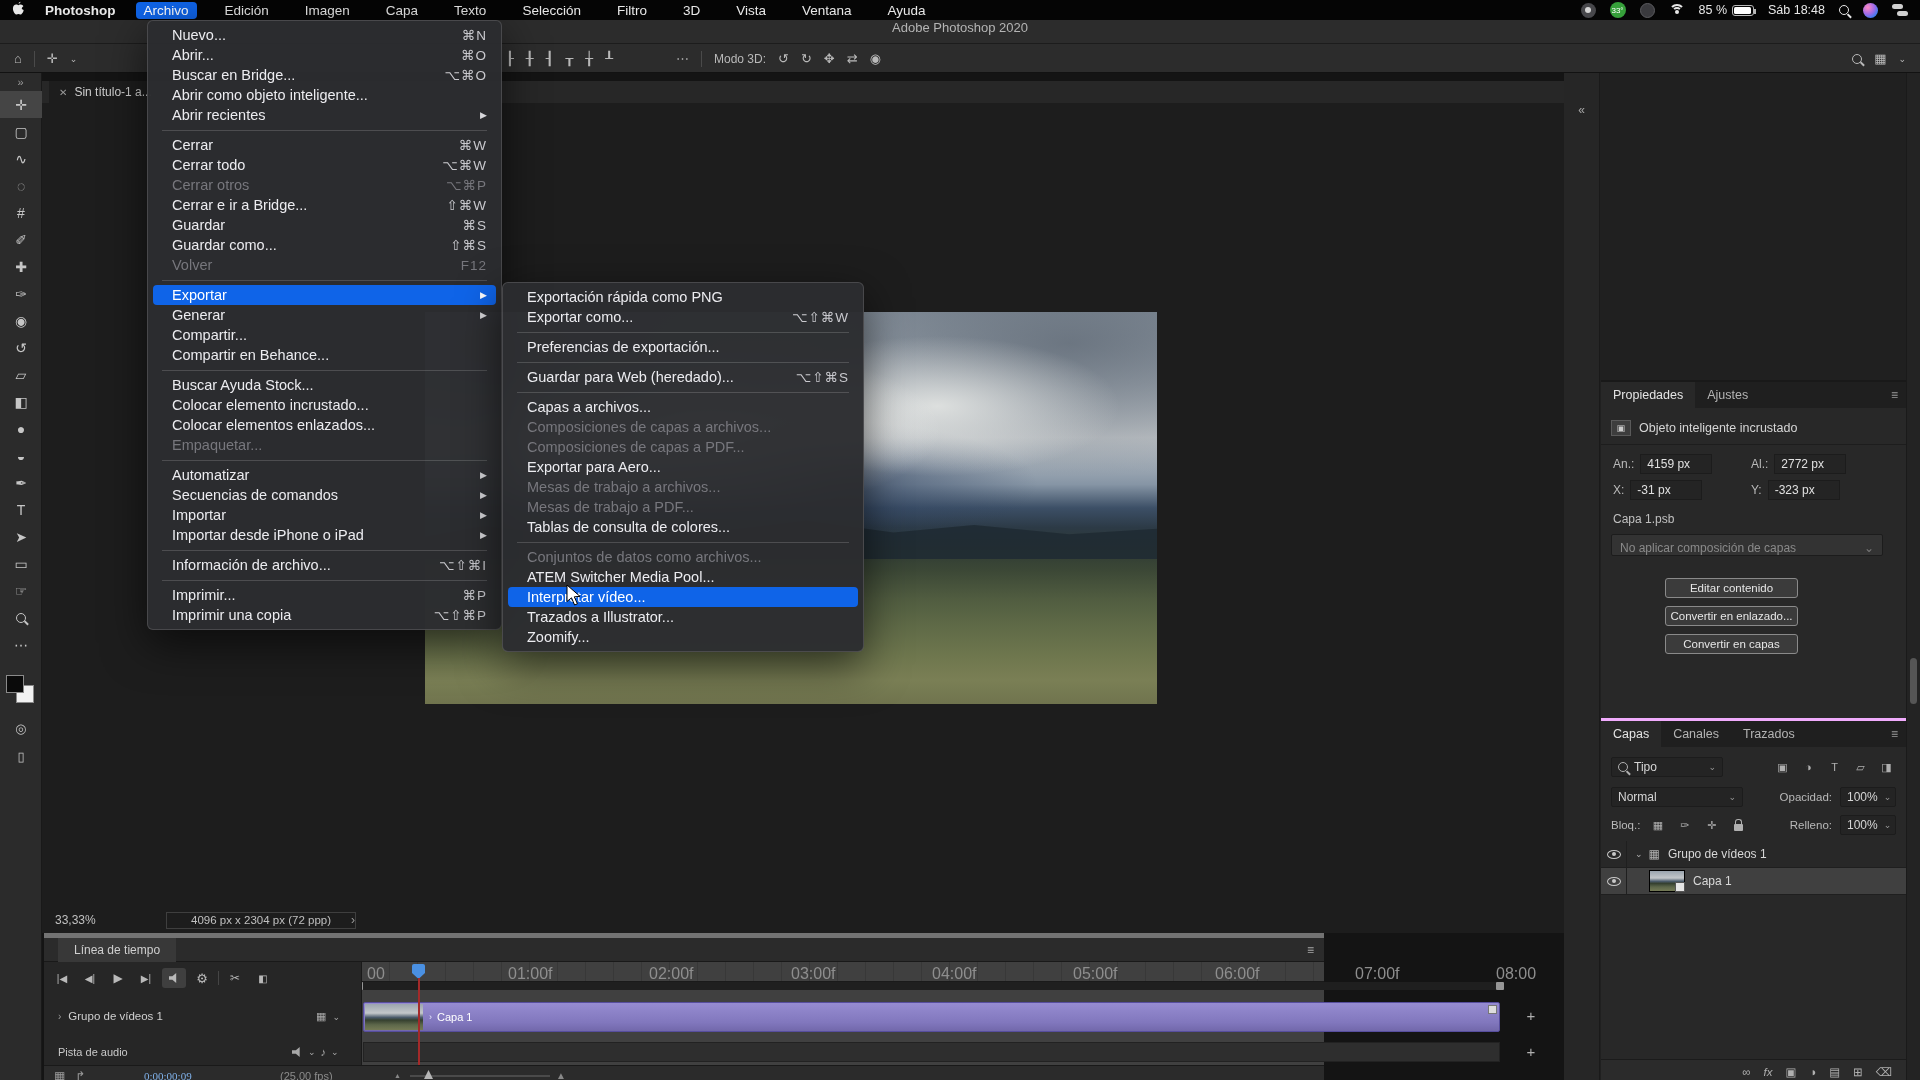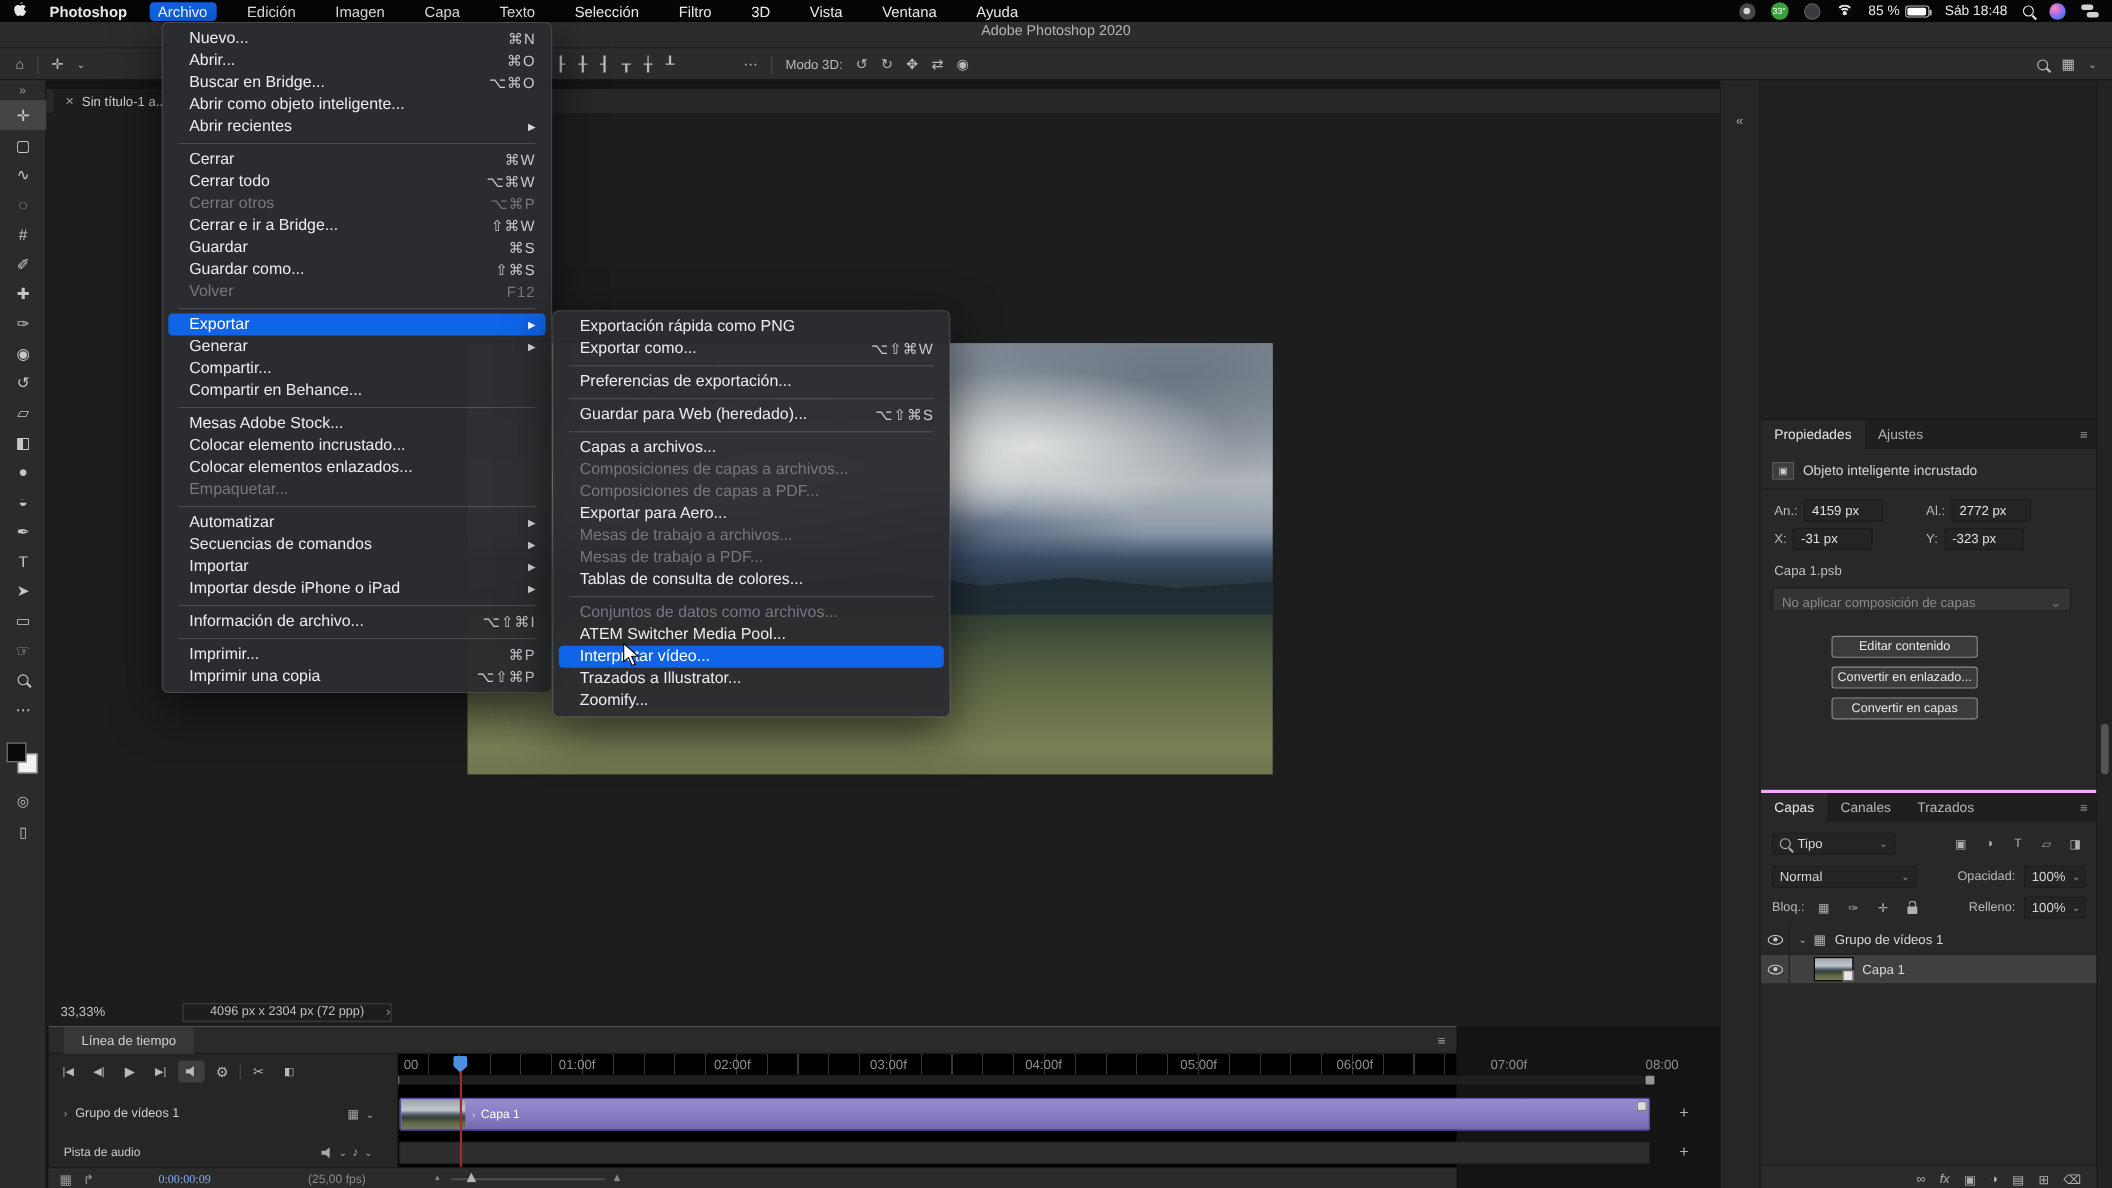--- a/index.html
+++ b/index.html
@@ -119,28 +119,28 @@
   .eye{width:14px;height:9px;border:1px solid #c8c8c8;border-radius:50%;position:relative;display:inline-block}
   .eye::after{content:"";position:absolute;inset:1.5px 4px;background:#c8c8c8;border-radius:50%}
   .lthumb{width:36px;height:22px;border:1px solid #000;position:relative;margin:0 8px;
     background:linear-gradient(180deg,#9aa4ae 0%,#c3c7ca 35%,#4a5a6a 52%,#35402f 62%,#5d674a 80%,#747a55 100%)}
   .lthumb .badge{position:absolute;right:-1px;bottom:-1px;width:10px;height:10px;background:#e6e6e6;border:1px solid #555;font-size:6px;display:grid;place-items:center;color:#333}
   .lbottom{position:absolute;left:0;top:338px;width:100%;height:24px;background:#2b2b2b;border-top:1px solid #1b1b1b;display:flex;align-items:center;justify-content:flex-end;gap:13px;padding-right:14px;color:#b0b0b0;font-size:11.5px}
   .lock{width:9px;height:7px;background:currentColor;border-radius:1px;position:relative;display:inline-block;margin-top:4px}
   .lock::before{content:"";position:absolute;width:5px;height:5px;border:1.5px solid currentColor;border-bottom:none;border-radius:3px 3px 0 0;left:1px;top:-5px}
 
   
-  .timeline{position:absolute;left:44px;top:933px;width:1280px;height:147px;background:#000000;border-top:1px solid #737373;z-index:5}
+  .timeline{position:absolute;left:44px;top:933px;width:1280px;height:147px;background:#404040;border-top:5px solid #737373;z-index:5}
   .tl-header{height:24px;background:#2b2b2b;border-bottom:1px solid #191919;display:flex;align-items:center}
   .tl-tab{margin-left:14px;padding:0 16px;height:24px;line-height:24px;background:#383838;color:#cfcfcf;font-size:12px}
   .tl-menu{margin-left:auto;padding-right:10px;color:#a8a8a8;font-size:12px}
   .tl-body{position:relative;height:123px}
   .tl-ruler{position:absolute;left:318px;right:0;top:0;height:20px;border-bottom:1px solid #1a1a1a;
     background:repeating-linear-gradient(90deg,transparent 0 27px,#383838 27px 28px)}
-  .tick{position:absolute;top:3px;font-size:12px;color:#8e8e8e}
+  .tick{position:absolute;top:3px;font-size:16px;color:#8e8e8e}
   .wa{position:absolute;left:319px;top:20px;width:1137px;height:8px;background:#1f1f1f}
   .wah{position:absolute;top:20px;width:8px;height:8px;background:#969696;border-radius:1px}
   .tl-gutter{position:absolute;left:0;top:0;width:318px;height:123px;background:#262626;border-right:1px solid #1a1a1a}
   .transport{position:absolute;left:6px;top:6px;display:flex;align-items:center;gap:4px}
   .ticon{min-width:24px;height:20px;display:grid;place-items:center;color:#b9b9b9;font-size:10px;padding:0 2px}
   .ticon.pressed{background:#3f3f3f;border-radius:3px}
   .spk{width:11px;height:11px;display:inline-block;background:currentColor;clip-path:polygon(0 33%,35% 33%,70% 5%,70% 95%,35% 67%,0 67%)}
   .vdiv{width:1px;height:14px;background:#454545}
   .trklabel{position:absolute;left:14px;top:48px;display:flex;align-items:center;gap:7px;color:#cfcfcf;font-size:11.5px}
   .trkicons{position:absolute;left:272px;top:48px;display:flex;align-items:center;gap:6px;color:#a8a8a8;font-size:11px}
@@ -577,21 +577,21 @@
         <span class="arr">▶</span>
       </div>
     <div class="mi">
         <span>Compartir...</span>
       </div>
     <div class="mi">
         <span>Compartir en Behance...</span>
       </div>
     <div class="msep"></div>
     <div class="mi">
-        <span>Mesas Adobe Stock...</span>
+        <span>Buscar Ayuda Stock...</span>
       </div>
     <div class="mi">
         <span>Colocar elemento incrustado...</span>
       </div>
     <div class="mi">
         <span>Colocar elementos enlazados...</span>
       </div>
     <div class="mi dis">
         <span>Empaquetar...</span>
       </div>

